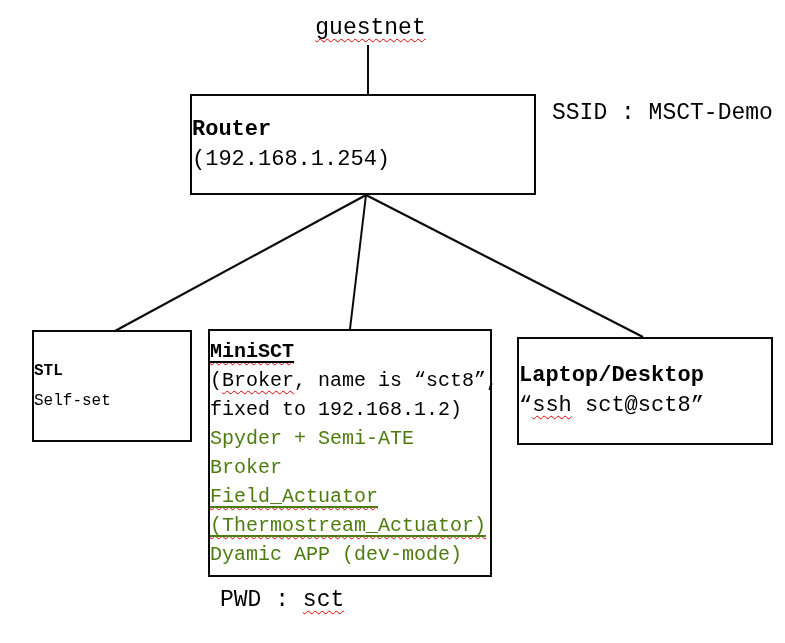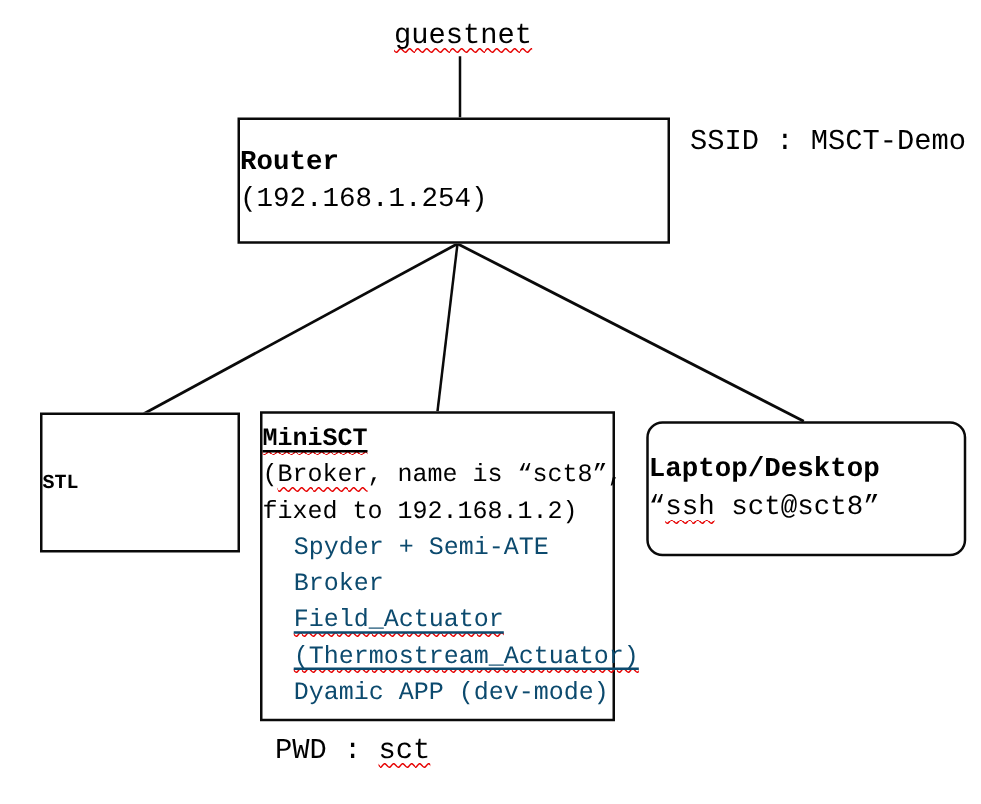--- a/index.html
+++ b/index.html
@@ -9,41 +9,41 @@
     overflow:hidden;
   }
   svg.connectors { position:absolute; left:0; top:0; }
   .box {
     position:absolute; border:2px solid #0a0a0a; background:#ffffff;
     box-sizing:border-box; display:flex; flex-direction:column;
     justify-content:center; text-align:left;
   }
   .line { white-space:nowrap; }
   .bold { font-weight:bold; }
-  .red { color:#0c4a6e;margin-left:25px; }
+  .red { color:#4d7c0f; }
   .sq {
     text-decoration:underline wavy #e60000;
     text-decoration-thickness:1px;
     text-underline-offset:4px;
     text-decoration-skip-ink:none;
   }
   .ul {
     text-decoration:underline;
     text-decoration-thickness:1.5px;
     text-decoration-skip-ink:none;
   }
   .net-label {
     position:absolute; left:283px; top:15px; width:175px;
     text-align:center; font-size:23px;
   }
   .router-box { left:190px; top:94px; width:346px; height:101px; font-size:22px; line-height:30px; }
   .wifi-note  { position:absolute; left:552px; top:99px; font-size:23px; line-height:29px; }
   .stl-box    { left:32px;  top:330px; width:160px; height:112px; font-size:16px; line-height:30px; }
   .minisct-box{ left:208px; top:329px; width:284px; height:248px; font-size:20px; line-height:29px; }
-  .laptop-box { left:517px; top:337px; width:256px; height:108px; font-size:22px; line-height:30px;border-radius:13px; }
+  .laptop-box { left:517px; top:337px; width:256px; height:108px; font-size:22px; line-height:30px; }
   .creds      { position:absolute; left:220px; top:585px; font-size:23px; line-height:31px; }
 </style>
 </head>
 <body>
 
 <div class="canvas">
 
   <svg class="connectors" width="785" height="643">
     <line x1="368" y1="45" x2="368" y2="94" stroke="#0a0a0a" stroke-width="2"></line>
     <line x1="366" y1="195" x2="115" y2="331" stroke="#0a0a0a" stroke-width="2.2"></line>
@@ -59,20 +59,21 @@
     <div class="line bold">Router</div>
     <div class="line">(192.168.1.254)</div>
   </div>
 
   <div class="wifi-note">
     <div class="line">SSID : MSCT-Demo</div>
   </div>
 
   <div class="box stl-box">
     <div class="line bold">STL</div>
+    <div class="line">Self-set</div>
   </div>
 
   <div class="box minisct-box">
     <div class="line bold"><span class="sq"><span class="ul">MiniSCT</span></span></div>
     <div class="line"><span>(</span><span class="sq">Broker</span><span>, name is “sct8”,</span></div>
     <div class="line">fixed to 192.168.1.2)</div>
     <div class="line red">Spyder + Semi-ATE</div>
     <div class="line red">Broker</div>
     <div class="line red"><span class="sq"><span class="ul">Field_Actuator</span></span></div>
     <div class="line red"><span class="sq"><span class="ul">(Thermostream_Actuator)</span></span></div>

